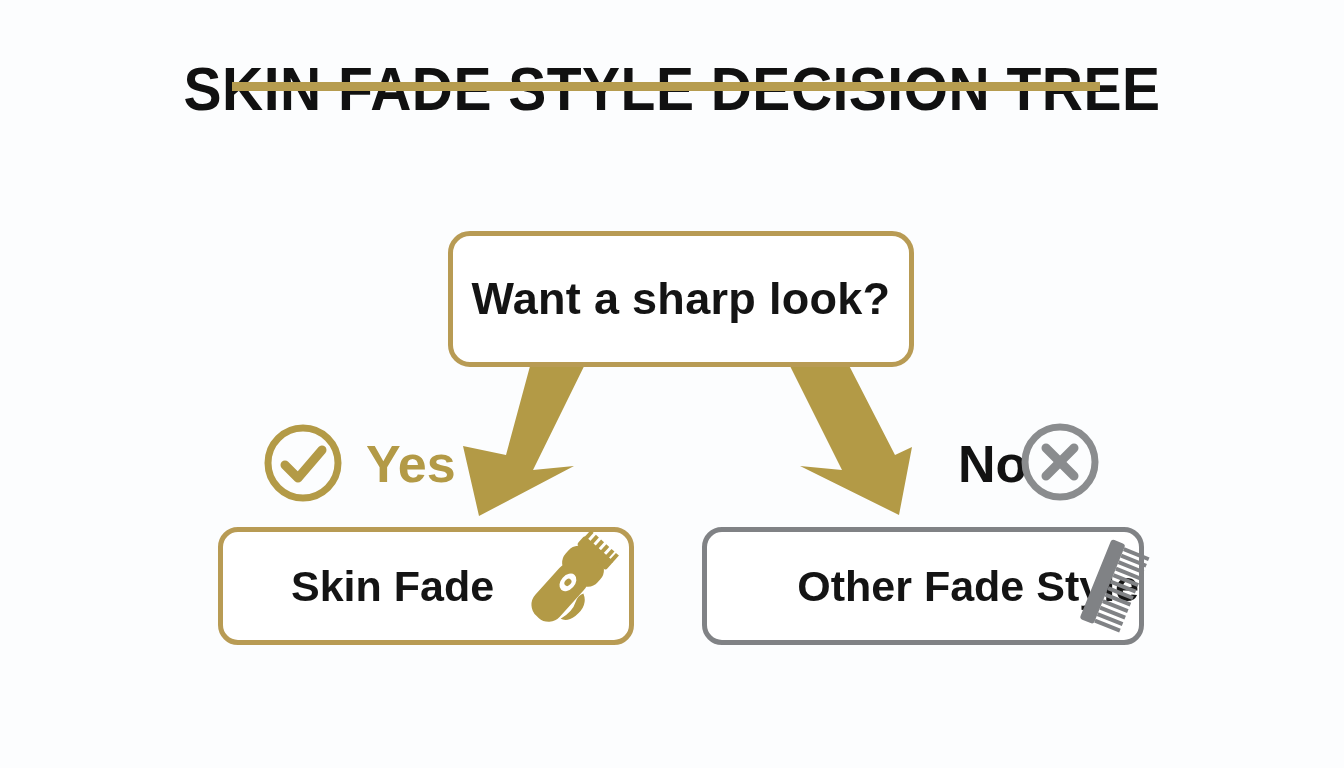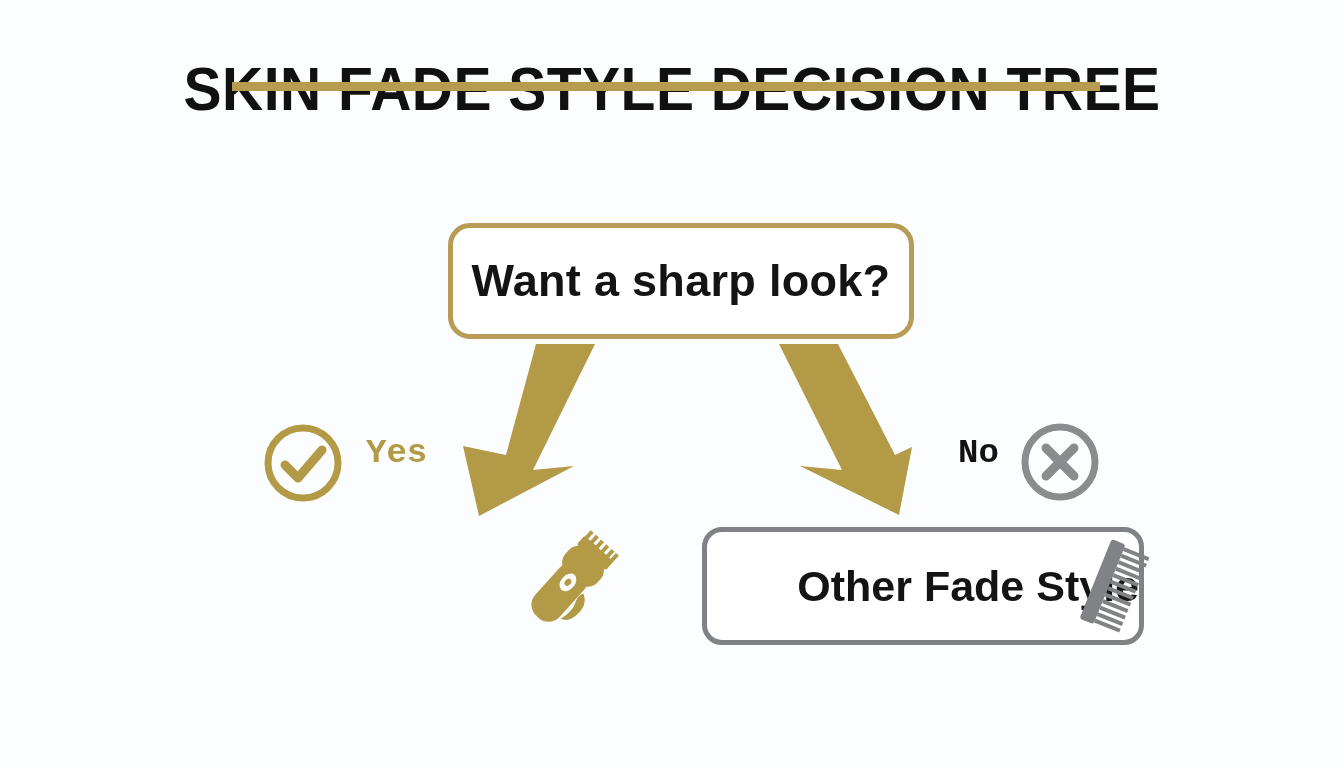--- a/index.html
+++ b/index.html
@@ -57,23 +57,23 @@
   }
   .node-label {
     font-family: "Liberation Sans Narrow", "Liberation Sans", sans-serif;
     font-weight: bold;
     color: #141414;
     white-space: nowrap;
   }
 
   #decision-node {
     left: 448px;
-    top: 223px;
+    top: 231px;
     width: 466px;
-    height: 116px;
+    height: 136px;
     border: 5px solid #b89b54;
     border-radius: 22px;
   }
   #decision-node .node-label {
     font-size: 45px;
     letter-spacing: 0.3px;
   }
 
   #outcome-yes-node {
     left: 218px;
@@ -125,23 +125,23 @@
     left: 0;
     top: 0;
     width: 1344px;
     height: 768px;
     pointer-events: none;
   }
 
   
   .branch-label {
     position: absolute;
-    font-family: Liberation Mono, monospace;
+    font-family: Liberation Sans, sans-serif;
     font-weight: bold;
-    font-size: 34px;
+    font-size: 52px;
     white-space: nowrap;
   }
   #branch-yes-label {
     left: 366px;
     top: 434px;
     color: #b39a46;
   }
   #branch-no-label {
     left: 925px;
     top: 434px;
@@ -194,20 +194,23 @@
   </svg>
   <div class="branch-label" id="branch-yes-label">Yes</div>
 
   <div class="branch-label" id="branch-no-label">No</div>
   <svg id="x-circle-icon" viewBox="0 0 84 84">
     <circle cx="42" cy="42" r="35" fill="none" stroke="#8a8c8e" stroke-width="7"></circle>
     <line x1="28" y1="28" x2="56" y2="56" stroke="#8a8c8e" stroke-width="9" stroke-linecap="round"></line>
     <line x1="56" y1="28" x2="28" y2="56" stroke="#8a8c8e" stroke-width="9" stroke-linecap="round"></line>
   </svg>
 
+  <div class="node" id="outcome-yes-node">
+    <span class="node-label">Skin Fade</span>
+  </div>
   <svg id="clipper-icon" viewBox="0 0 116 116">
     <g transform="rotate(42 58 58)">
 
       <rect x="41" y="34" width="33" height="66" rx="15" fill="#b39a46"></rect>
 
       <rect x="36" y="16" width="43" height="32" rx="14" fill="#b39a46"></rect>
 
       <rect x="38" y="8" width="39" height="12" rx="3" fill="#b39a46"></rect>
 
       <g fill="#b39a46">

